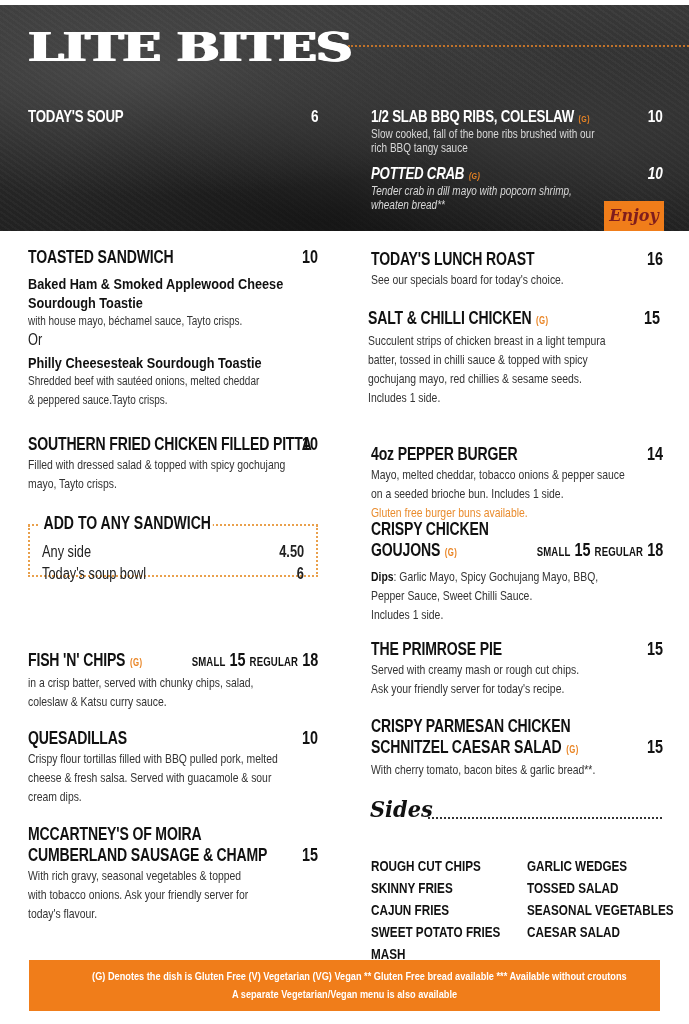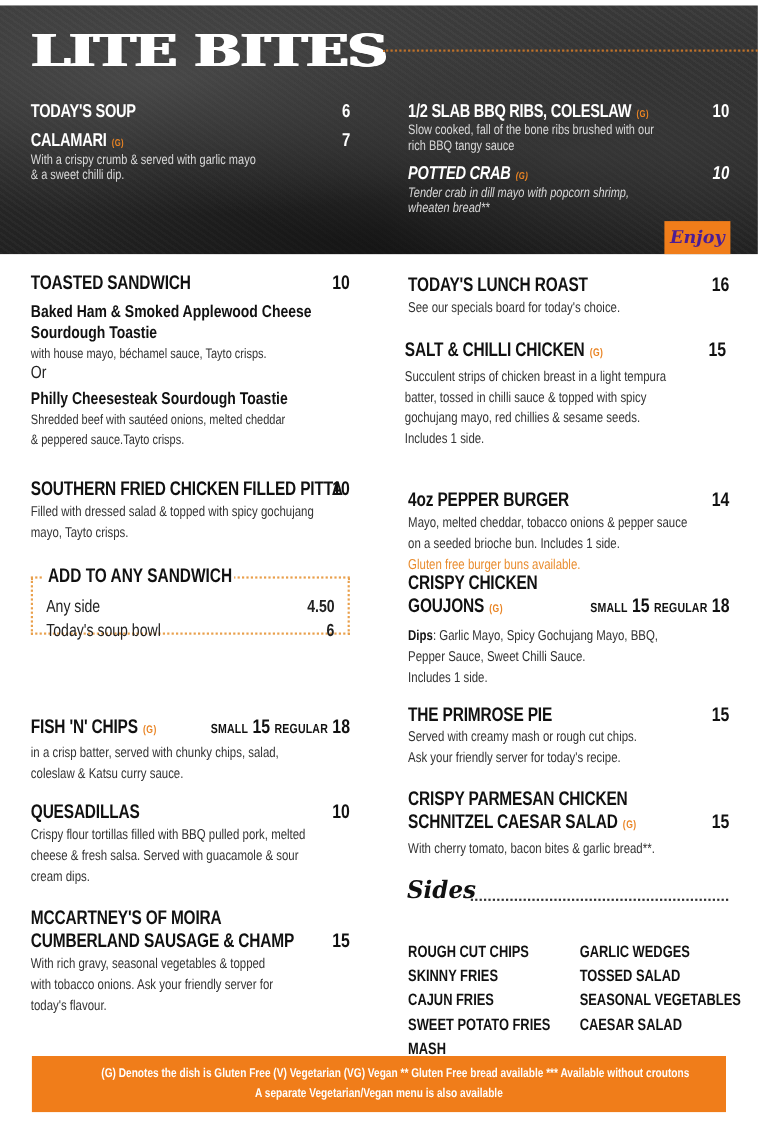--- a/index.html
+++ b/index.html
@@ -20,37 +20,37 @@
     position: absolute; left: 28px; top: 18px;
     font-family: "DejaVu Serif", serif; font-weight: 900; font-size: 40px;
     color: #ffffff; letter-spacing: -1px;
     transform: scaleX(1.28); transform-origin: left top;
     text-shadow: 1px 0 0 #fff, -1px 0 0 #fff;
   }
   .title-rule {
     position: absolute; left: 348px; top: 40px; width: 341px; height: 0;
     border-top: 2px dotted #c0722a;
   }
-  .h-item { position: absolute; color: #fff; }
+  .h-item { position: absolute; color: #fff; margin-top: 16px; }
   .h-name {
     font-weight: 700; font-size: 17px; letter-spacing: -0.3px;
     display: inline-block; transform: scaleX(0.78); transform-origin: left center; white-space: nowrap;
   }
   .h-price {
     position: absolute; font-weight: 700; font-size: 17px; color: #fff;
     transform: scaleX(0.8); transform-origin: right center;
   }
   .h-desc {
     font-size: 12.5px; color: #d8d8d8; line-height: 14px; white-space: nowrap;
     transform: scaleX(0.8); transform-origin: left top; width: 125%;
   }
   .gtag { color: #e98424; font-size: 9px; font-weight: 700; margin-left: 6px; letter-spacing: 0.5px; }
   .enjoy {
     position: absolute; left: 604px; top: 196px; width: 60px; height: 30px;
-    background: #F07D1A; color: #4c1d95;
+    background: #F07D1A; color: #7f1d1d;
     font-family: "DejaVu Serif", serif; font-style: italic; font-weight: 700; font-size: 16px;
     text-align: center; line-height: 30px;
   }
 
   
   .item { position: absolute; }
   .name {
     font-weight: 700; font-size: 18px; color: #111; white-space: nowrap;
     display: inline-block; transform: scaleX(0.78); transform-origin: left center; letter-spacing: -0.2px;
     line-height: 21px;
@@ -114,26 +114,20 @@
 </head>
 <body>
 
 <div class="header">
   <div class="title">LITE BITES</div>
   <div class="title-rule"></div>
 
   <div class="h-item" style="left:28px; top:86px; width:290px;">
     <span class="h-name">TODAY'S SOUP</span>
     <span class="h-price" style="right:0; top:0;">6</span>
-  </div>
-  <div class="h-item" style="left:28px; top:113px; width:290px;">
-    <span class="h-name"><span>CALAMARI</span><span class="gtag">(G)</span></span>
-    <span class="h-price" style="right:0; top:0;">7</span>
-    <div class="h-desc">With a crispy crumb &amp; served with garlic mayo</div>
-    <div class="h-desc">&amp; a sweet chilli dip.</div>
   </div>
 
   <div class="h-item" style="left:371px; top:86px; width:292px;">
     <span class="h-name"><span>1/2 SLAB BBQ RIBS, COLESLAW</span><span class="gtag">(G)</span></span>
     <span class="h-price" style="right:0; top:0;">10</span>
     <div class="h-desc">Slow cooked, fall of the bone ribs brushed with our</div>
     <div class="h-desc">rich BBQ tangy sauce</div>
   </div>
   <div class="h-item" style="left:371px; top:143px; width:292px;font-style:italic;">
     <span class="h-name"><span>POTTED CRAB</span><span class="gtag">(G)</span></span>

